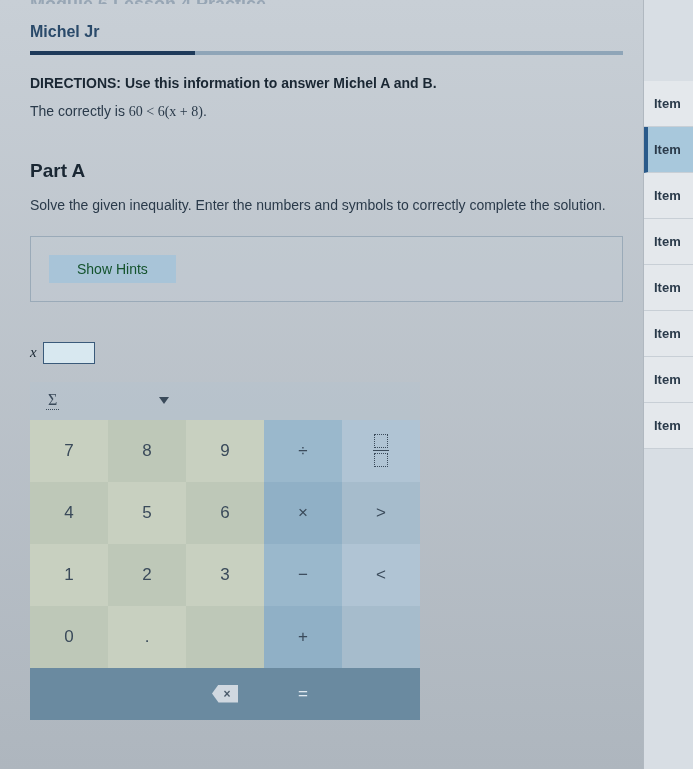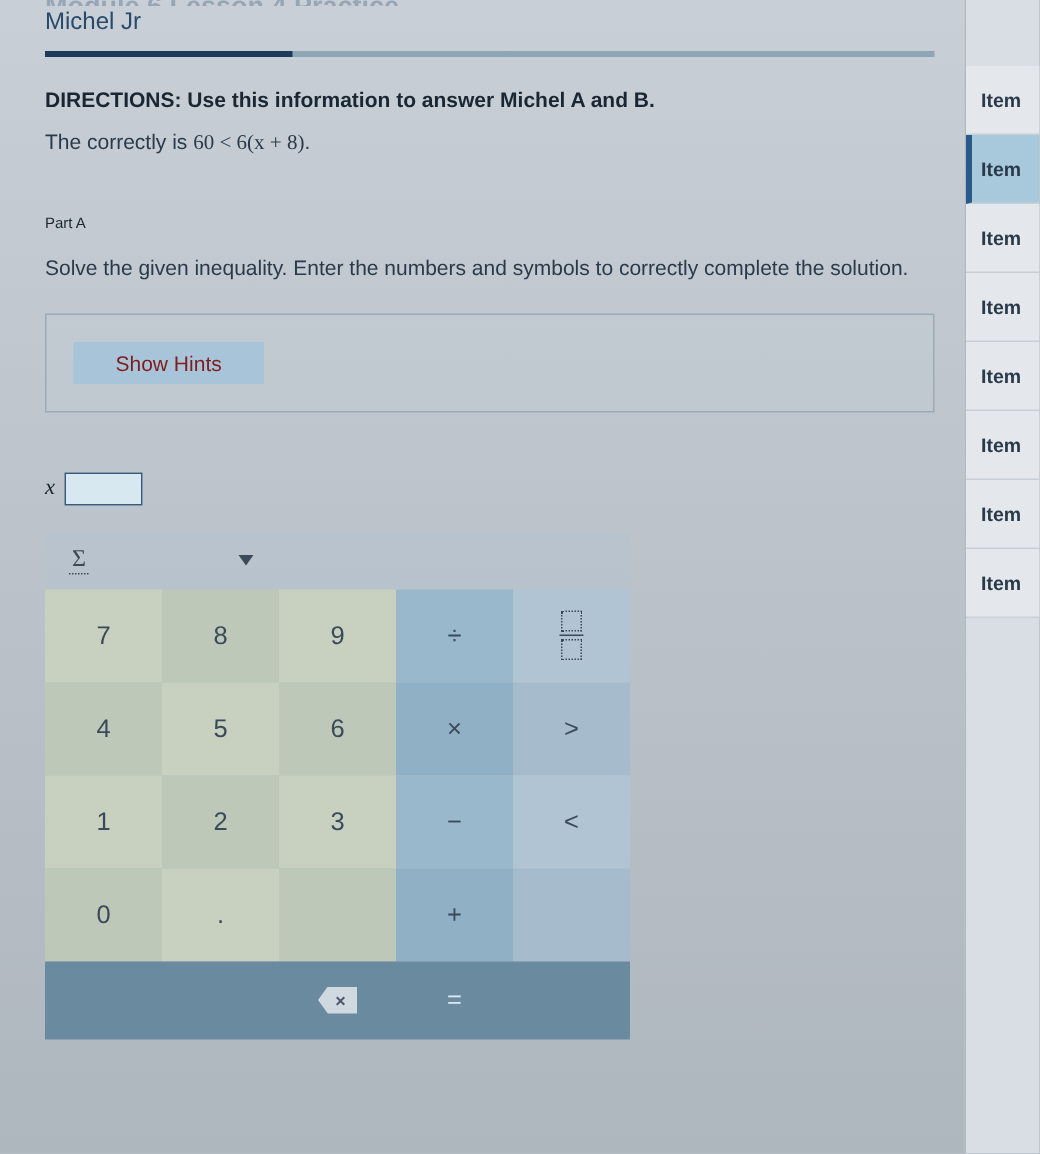--- a/index.html
+++ b/index.html
@@ -26,22 +26,22 @@
       font-size: 18px;
       font-weight: bold;
       margin-top: -6px;
       overflow: hidden;
       height: 10px;
       opacity: 0.3;
     }
     .student-name {
       color: #2a4a6a;
       font-size: 16px;
-      font-weight: normal;
-      margin-top: 2px;
+      font-weight: bold;
+      margin-top: 19px;
       margin-bottom: 10px;
     }
     .progress-line {
       height: 4px;
       background: #8fa5b8;
       position: relative;
       margin-bottom: 20px;
     }
     .progress-line::before {
       content: "";
@@ -61,42 +61,42 @@
       color: #2a3a4a;
       font-size: 14px;
       margin-bottom: 40px;
     }
     .inequality .math {
       font-family: "Times New Roman", serif;
       margin-top: 40px;
     }
     .part-label {
       color: #1a2733;
-      font-size: 10px;
-      font-weight: normal;
+      font-size: 19px;
+      font-weight: bold;
       margin-bottom: 14px;
       margin-top: 32px;
     }
     .instruction {
       color: #2a3a4a;
       font-size: 14px;
       line-height: 1.4;
       margin-bottom: 20px;
     }
     .hint-box {
       border: 1px solid #9aaab8;
       padding: 18px;
       margin-bottom: 40px;
       background: rgba(200,210,220,0.2);
     }
     .show-hints {
       display: inline-block;
       background: #a8c4d8;
       padding: 6px 28px;
-      color: #7f1d1d;
+      color: #14532d;
       font-size: 14px;
       cursor: pointer;
       border: none;
     }
     .answer-row {
       display: flex;
       align-items: center;
       gap: 6px;
       margin-bottom: 18px;
     }
@@ -192,21 +192,21 @@
       clip-path: polygon(25% 0%, 100% 0%, 100% 100%, 25% 100%, 0% 50%);
       display:flex;align-items:center;justify-content:center;
     }
     .backspace::after{
       content:"×"; color:#4a5a6a; font-size:12px; font-weight:bold;
       margin-left:4px;
     }
     .sidebar {
       width: 50px;
       background: #d8dee4;
-      padding-top: 44px;
+      padding-top: 81px;
       border-left: 1px solid #b0b8c0;
     }
     .item {
       height: 46px;
       display: flex;
       align-items: center;
       padding-left: 10px;
       font-size: 13px;
       color: #2a3a4a;
       font-weight: bold;

